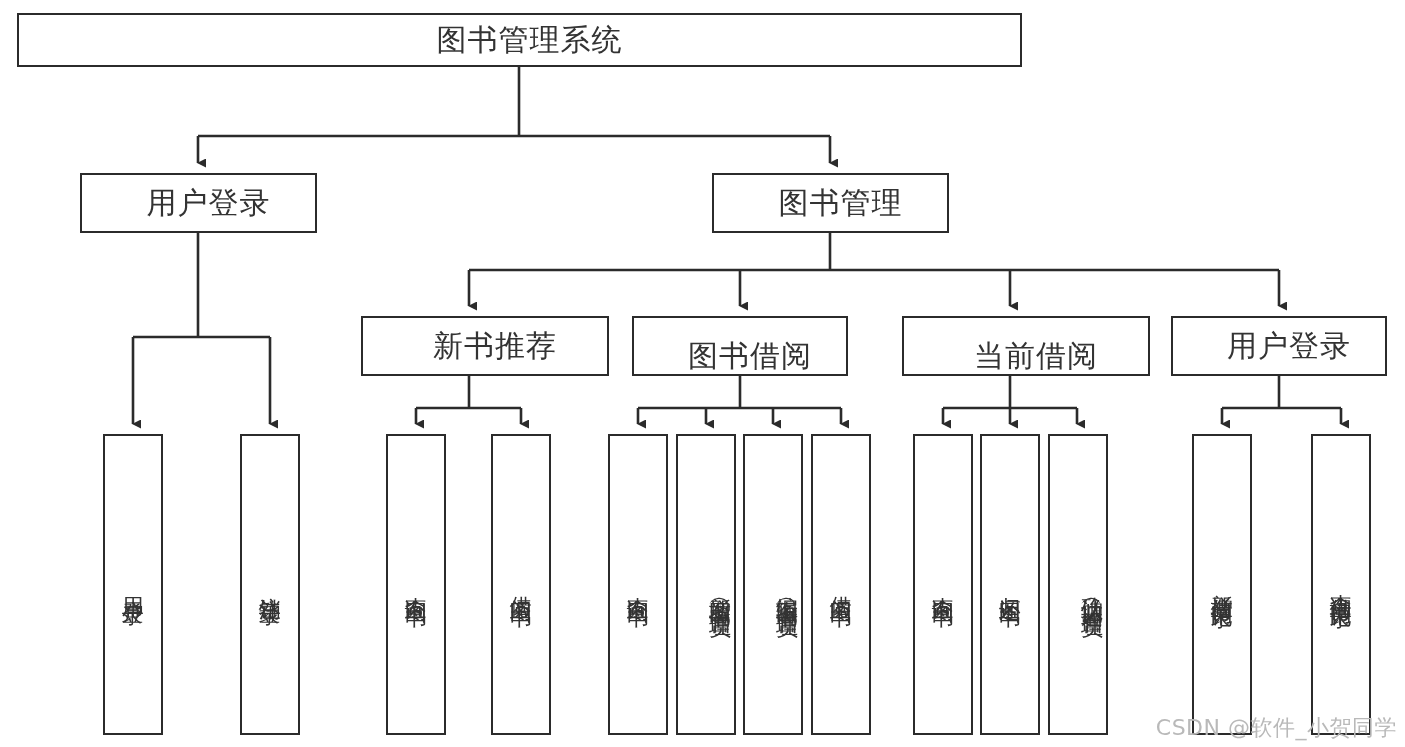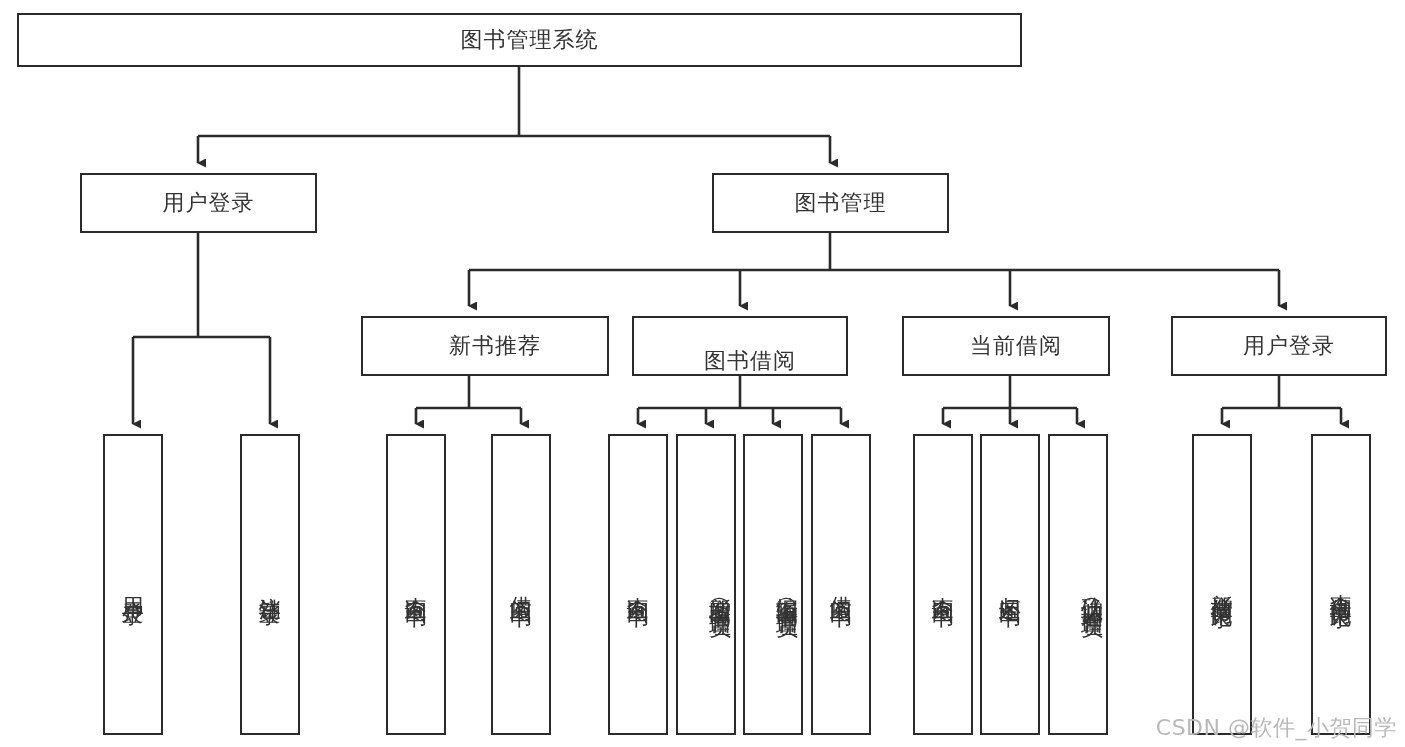--- a/index.html
+++ b/index.html
@@ -29,21 +29,21 @@
     position: absolute;
     box-sizing: border-box;
     border: 2px solid #2b2b2b;
     background: #ffffff;
     display: flex;
     align-items: center;
     justify-content: center;
     color: #333333;
   }
   .node.horiz {
-    font-size: 22px;
+    font-size: 30px;
     letter-spacing: 1px;
     padding-left: 20px;
   }
   .node.vert {
     writing-mode: vertical-rl;
     text-orientation: upright;
     font-size: 22px;
     letter-spacing: 3px;
     align-items: flex-start;
     justify-content: center;
@@ -136,21 +136,21 @@
   </div>
 
   <div class="node horiz" style="left:361px; top:316px; width:248px; height:60px;">
     <span class="label">新书推荐</span>
   </div>
 
   <div class="node horiz" style="left:632px; top:316px; width:216px; height:60px;align-items:flex-end;">
     <span class="label">图书借阅</span>
   </div>
 
-  <div class="node horiz" style="left:902px; top:316px; width:208px; height:60px;">
+  <div class="node horiz" style="left:902px; top:316px; width:248px; height:60px;align-items:flex-end;">
     <span class="label">当前借阅</span>
   </div>
 
   <div class="node horiz" style="left:1171px; top:316px; width:216px; height:60px;">
     <span class="label">用户登录</span>
   </div>
 
   <div class="node vert mid" style="left:103px; top:434px; width:60px; height:301px;">
     <span class="label">用户登录</span>
   </div>

